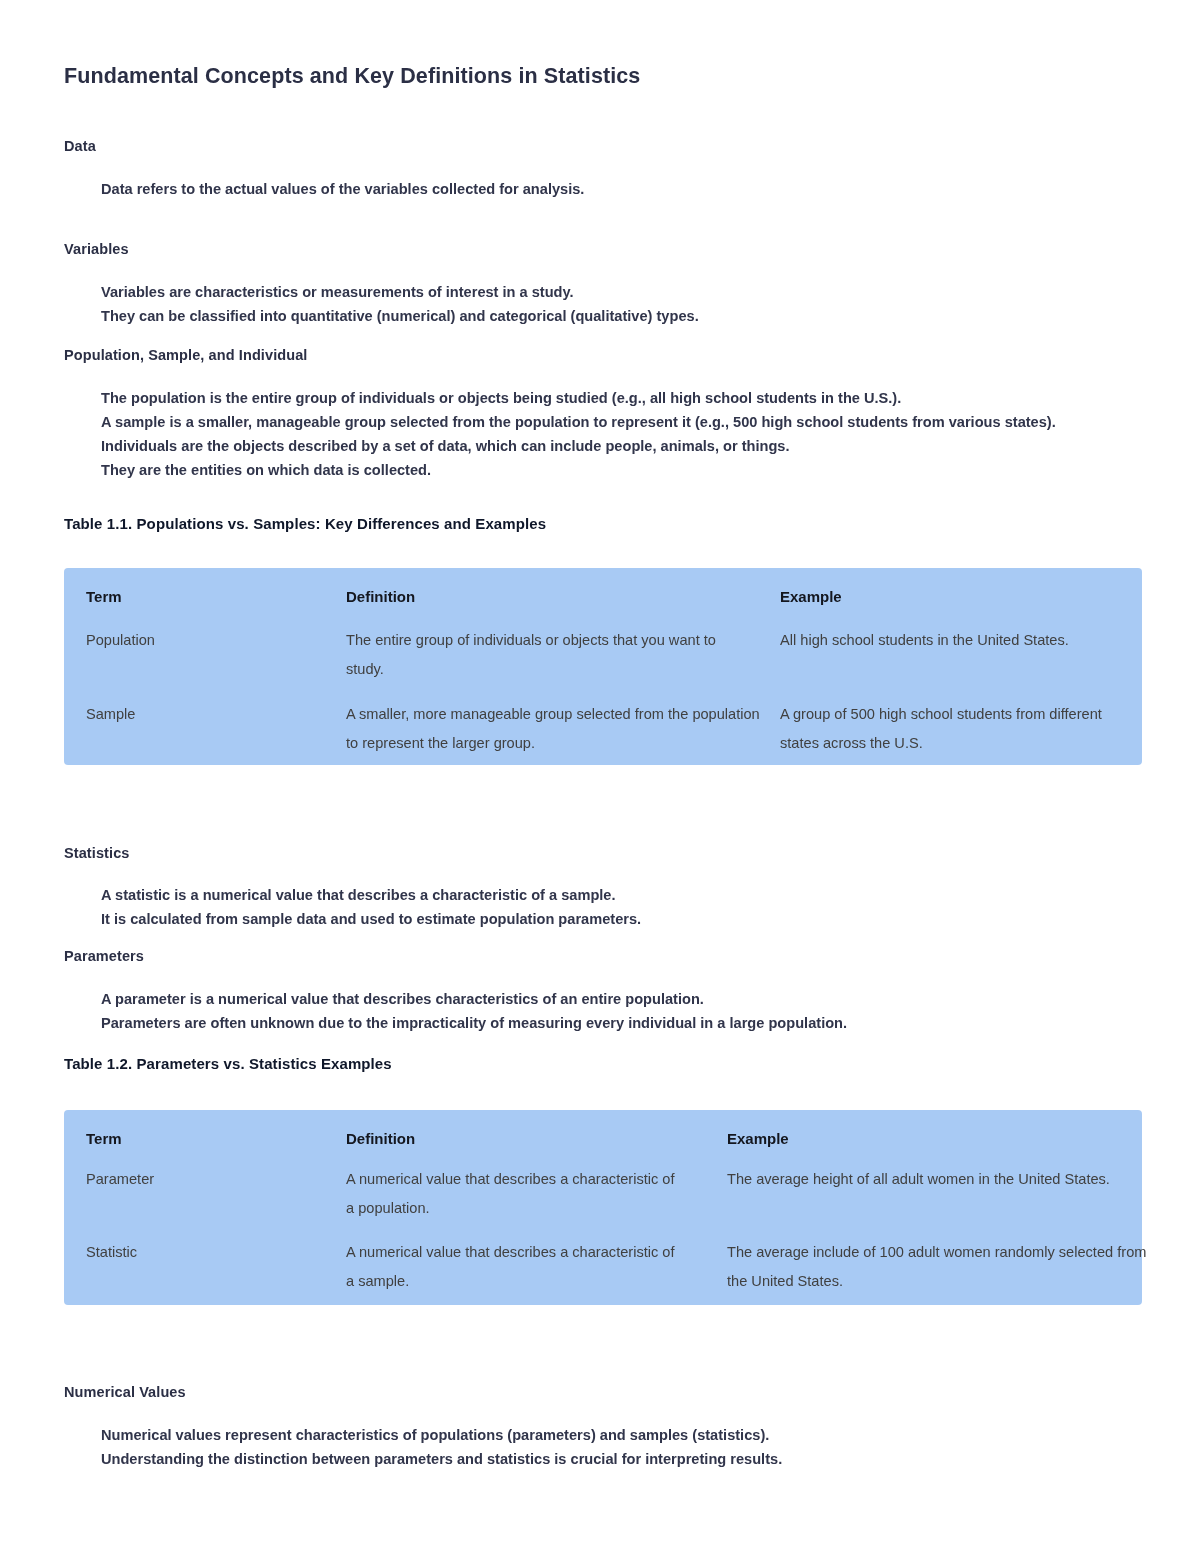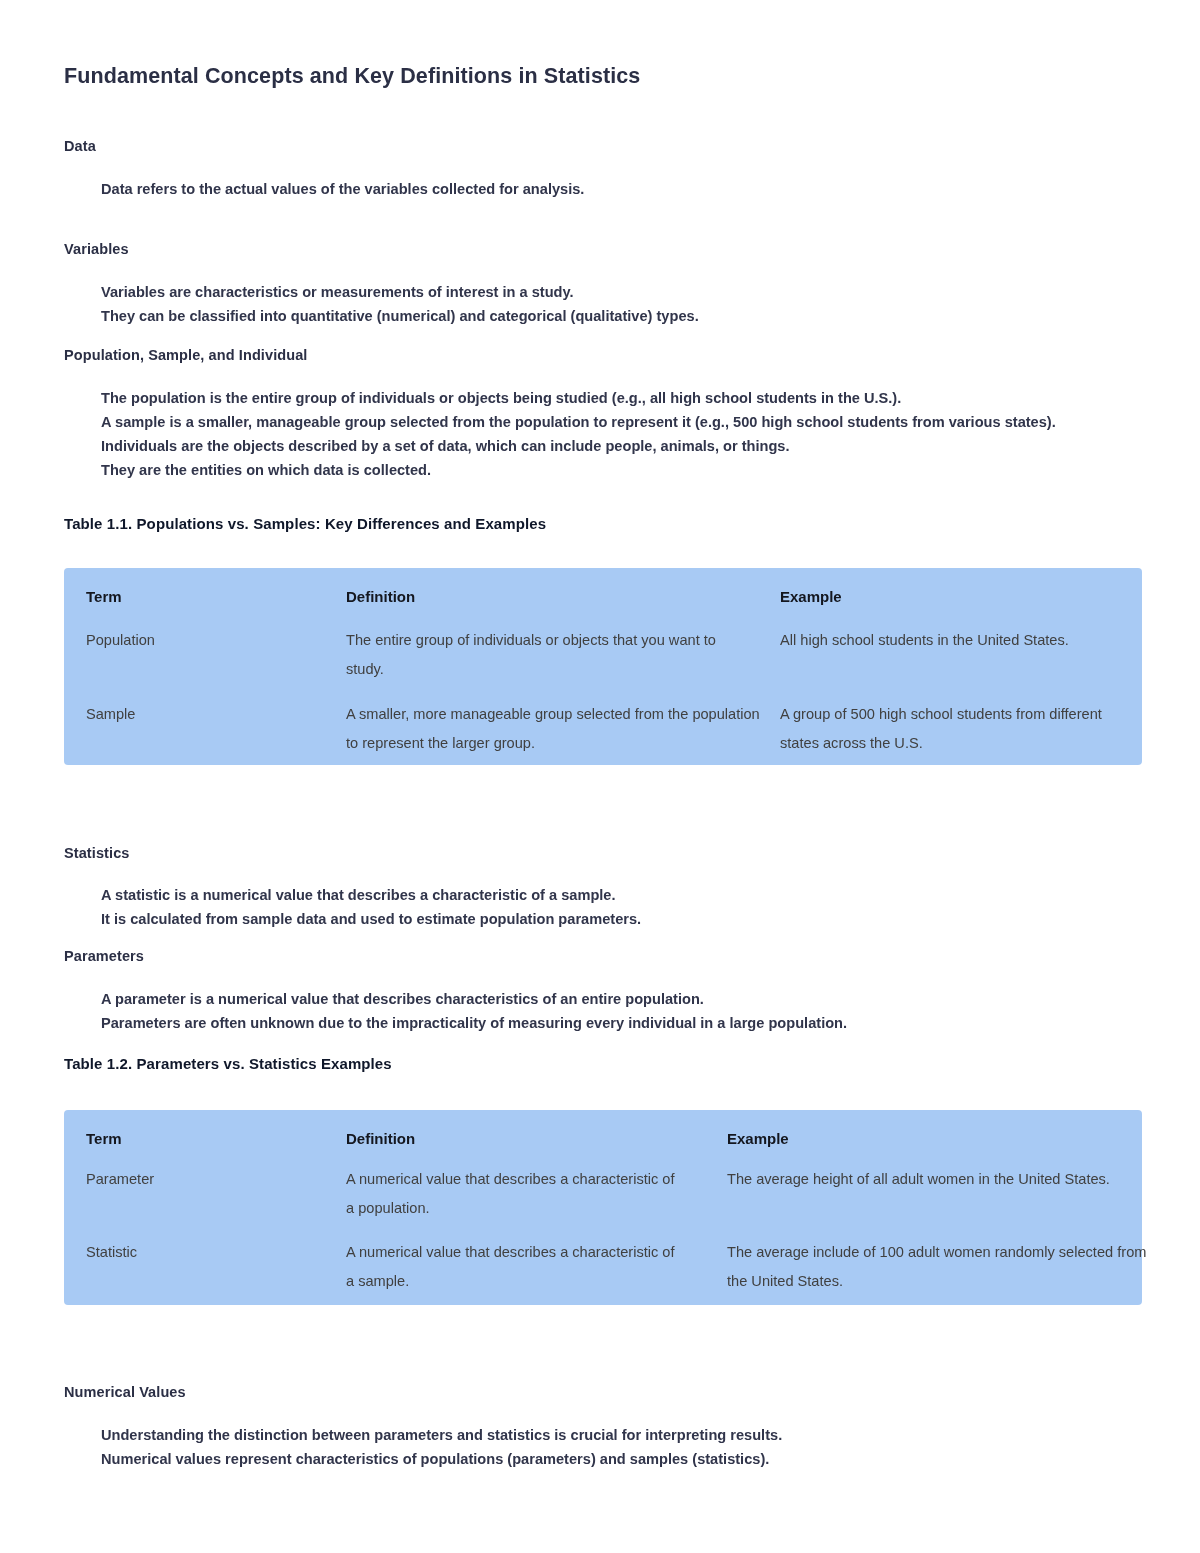--- a/index.html
+++ b/index.html
@@ -152,17 +152,17 @@
     </div>
     <div class="t-row" style="height:65px;">
       <div class="t-cell" style="left:22px; top:0px; width:250px;">Statistic</div>
       <div class="t-cell" style="left:282px; top:0px; width:330px;">A numerical value that describes a characteristic of a sample.</div>
       <div class="t-cell" style="left:663px; top:0px; width:420px;">The average include of 100 adult women randomly selected from the United States.</div>
     </div>
   </div>
 
   <div class="section-heading" style="top:1384px;">Numerical Values</div>
   <div class="para" style="top:1423px; width:1010px;">
+    <div>Numerical values represent characteristics of populations (parameters) and samples (statistics).</div>
     <div>Understanding the distinction between parameters and statistics is crucial for interpreting results.</div>
-    <div>Numerical values represent characteristics of populations (parameters) and samples (statistics).</div>
   </div>
 
 </div>
 
 </body></html>

